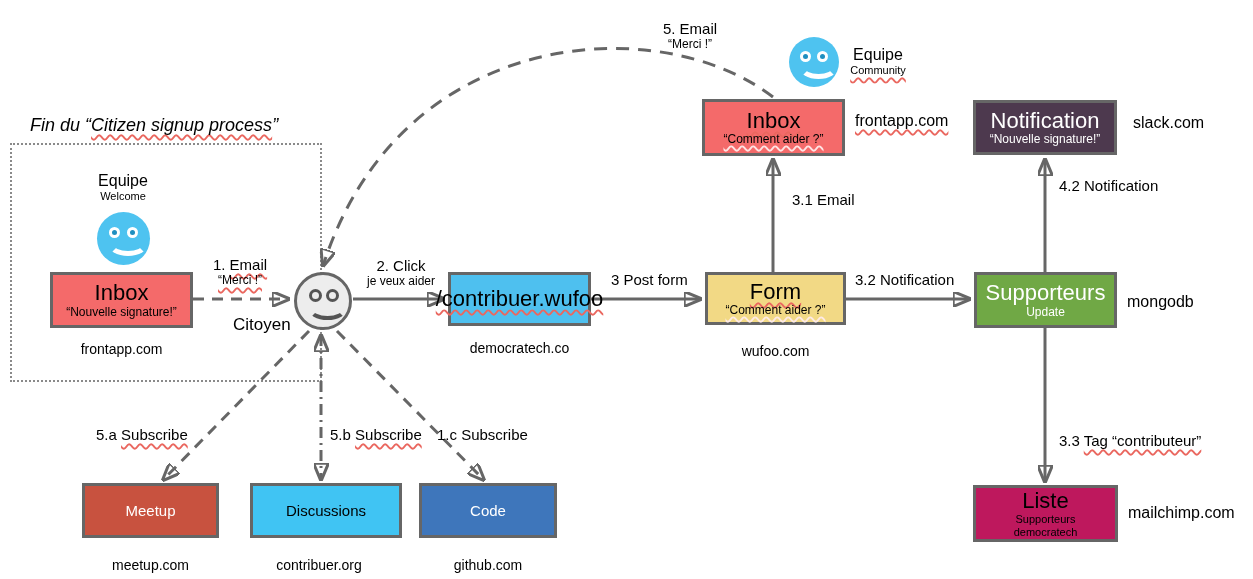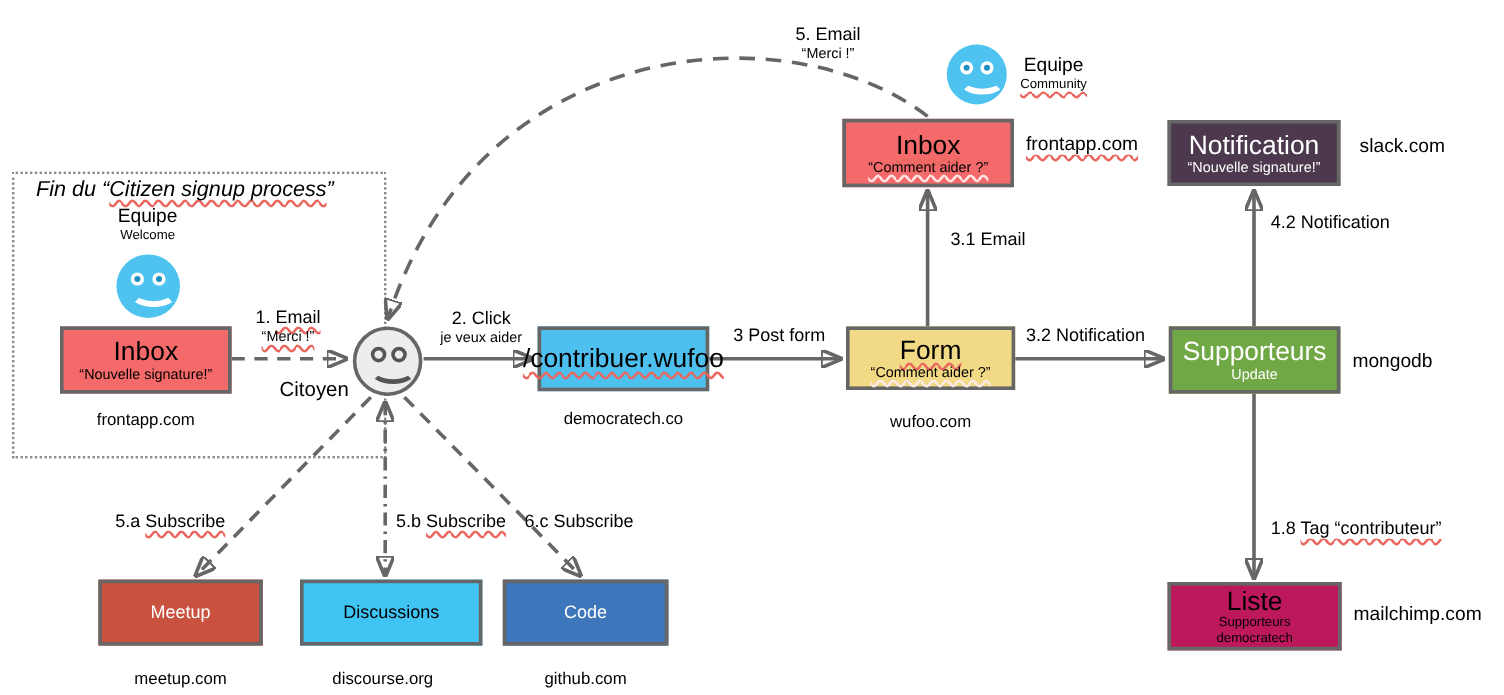--- a/index.html
+++ b/index.html
@@ -68,21 +68,21 @@
     <line class="solid" x1="773" y1="272" x2="773" y2="159" marker-end="url(#ah)"></line>
     <line class="solid" x1="846" y1="299" x2="970" y2="299" marker-end="url(#ah)"></line>
     <line class="solid" x1="1045" y1="272" x2="1045" y2="159" marker-end="url(#ah)"></line>
     <line class="solid" x1="1045" y1="328" x2="1045" y2="482" marker-end="url(#ah)"></line>
     <path class="arc" d="M773,97 C660,10 400,25 323,266" marker-end="url(#ah)"></path>
     <line class="dashed" x1="309" y1="331" x2="163" y2="480" marker-end="url(#ah)"></line>
     <line class="dashdot" x1="321" y1="335" x2="321" y2="480" marker-start="url(#ah)" marker-end="url(#ah)"></line>
     <line class="dashed" x1="337" y1="331" x2="484" y2="480" marker-end="url(#ah)"></line>
   </svg>
 
-  <div class="label title" style="left:30px;top:115px;margin-top:32px;">
+  <div class="label title" style="left:30px;top:115px;">
     <span>Fin du “</span><span class="squig">Citizen signup process</span><span>”</span>
   </div>
 
   <div class="label center" style="left:63px;top:172px;width:120px;">
     <div class="team">Equipe</div>
     <div class="team-sub">Welcome</div>
   </div>
   <div class="smiley smiley-blue" style="left:97px;top:212px;width:53px;height:53px;">
     <span class="eye" style="left:12px;top:15px;"></span>
     <span class="eye" style="left:30px;top:15px;"></span>
@@ -162,46 +162,46 @@
 
   <div class="label edge-label" style="left:1059px;top:177px;">4.2 Notification</div>
 
   <div class="box light" style="left: 973px; top: 100px; width: 144px; height: 55px; background-color: rgb(77, 57, 78);">
     <span class="t">Notification</span>
     <span class="s">“Nouvelle signature!”</span>
   </div>
   <div class="label domain-big" style="left:1133px;top:114px;">slack.com</div>
 
   <div class="label edge-label" style="left:1059px;top:432px;">
-    <span>1.8 </span><span class="squig">Tag “contributeur”</span>
+    <span>3.3 </span><span class="squig">Tag “contributeur”</span>
   </div>
 
   <div class="box" style="left: 973px; top: 485px; width: 145px; height: 57px; background-color: #be185d;">
     <span class="t">Liste</span>
     <span class="s2">Supporteurs</span>
     <span class="s2">democratech</span>
   </div>
   <div class="label domain-big" style="left:1128px;top:504px;">mailchimp.com</div>
 
   <div class="label edge-label" style="left:96px;top:426px;">
     <span>5.a </span><span class="squig">Subscribe</span>
   </div>
   <div class="label edge-label" style="left:330px;top:426px;">
     <span>5.b </span><span class="squig">Subscribe</span>
   </div>
-  <div class="label edge-label" style="left:437px;top:426px;">6.c Subscribe</div>
+  <div class="label edge-label" style="left:437px;top:426px;">1.c Subscribe</div>
 
   <div class="box light" style="left: 82px; top: 483px; width: 137px; height: 55px; background-color: rgb(200, 82, 63);">
     <span class="t2">Meetup</span>
   </div>
   <div class="label domain center" style="left:82px;top:557px;width:137px;">meetup.com</div>
 
   <div class="box" style="left: 250px; top: 483px; width: 152px; height: 55px; background-color: rgb(64, 196, 243);">
     <span class="t2">Discussions</span>
   </div>
-  <div class="label domain center" style="left:250px;top:557px;width:138px;">discourse.org</div>
+  <div class="label domain center" style="left:250px;top:557px;width:138px;">contribuer.org</div>
 
   <div class="box light" style="left: 419px; top: 483px; width: 138px; height: 55px; background-color: rgb(62, 118, 187);">
     <span class="t2">Code</span>
   </div>
   <div class="label domain center" style="left:419px;top:557px;width:138px;">github.com</div>
 
 </div>
 
 </body></html>

